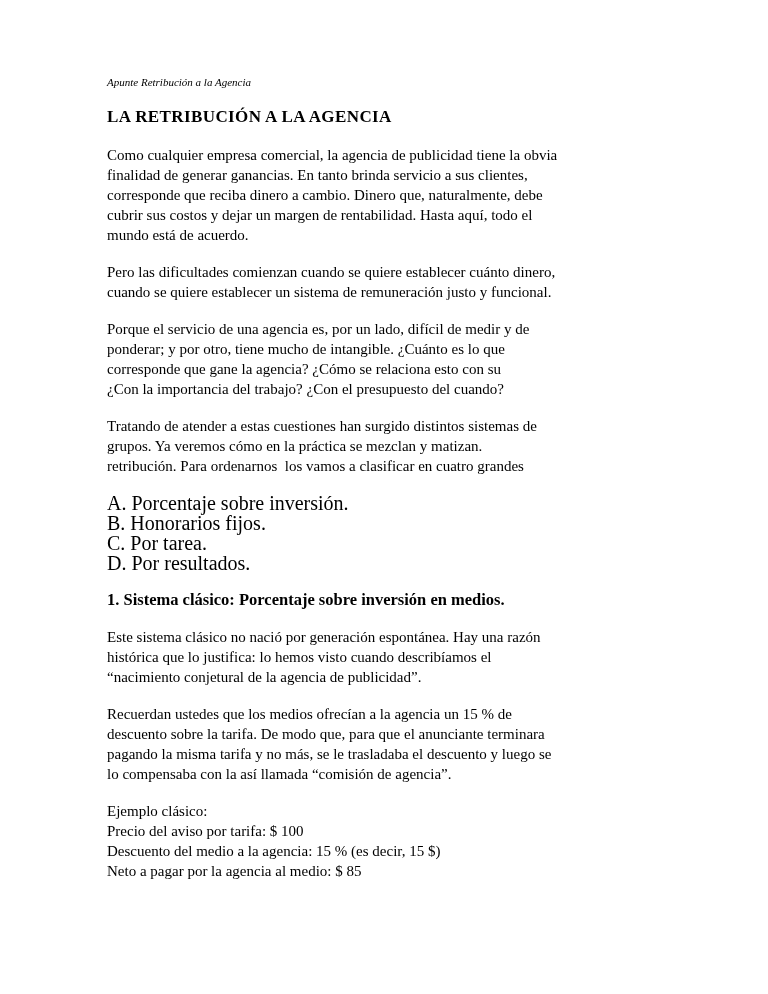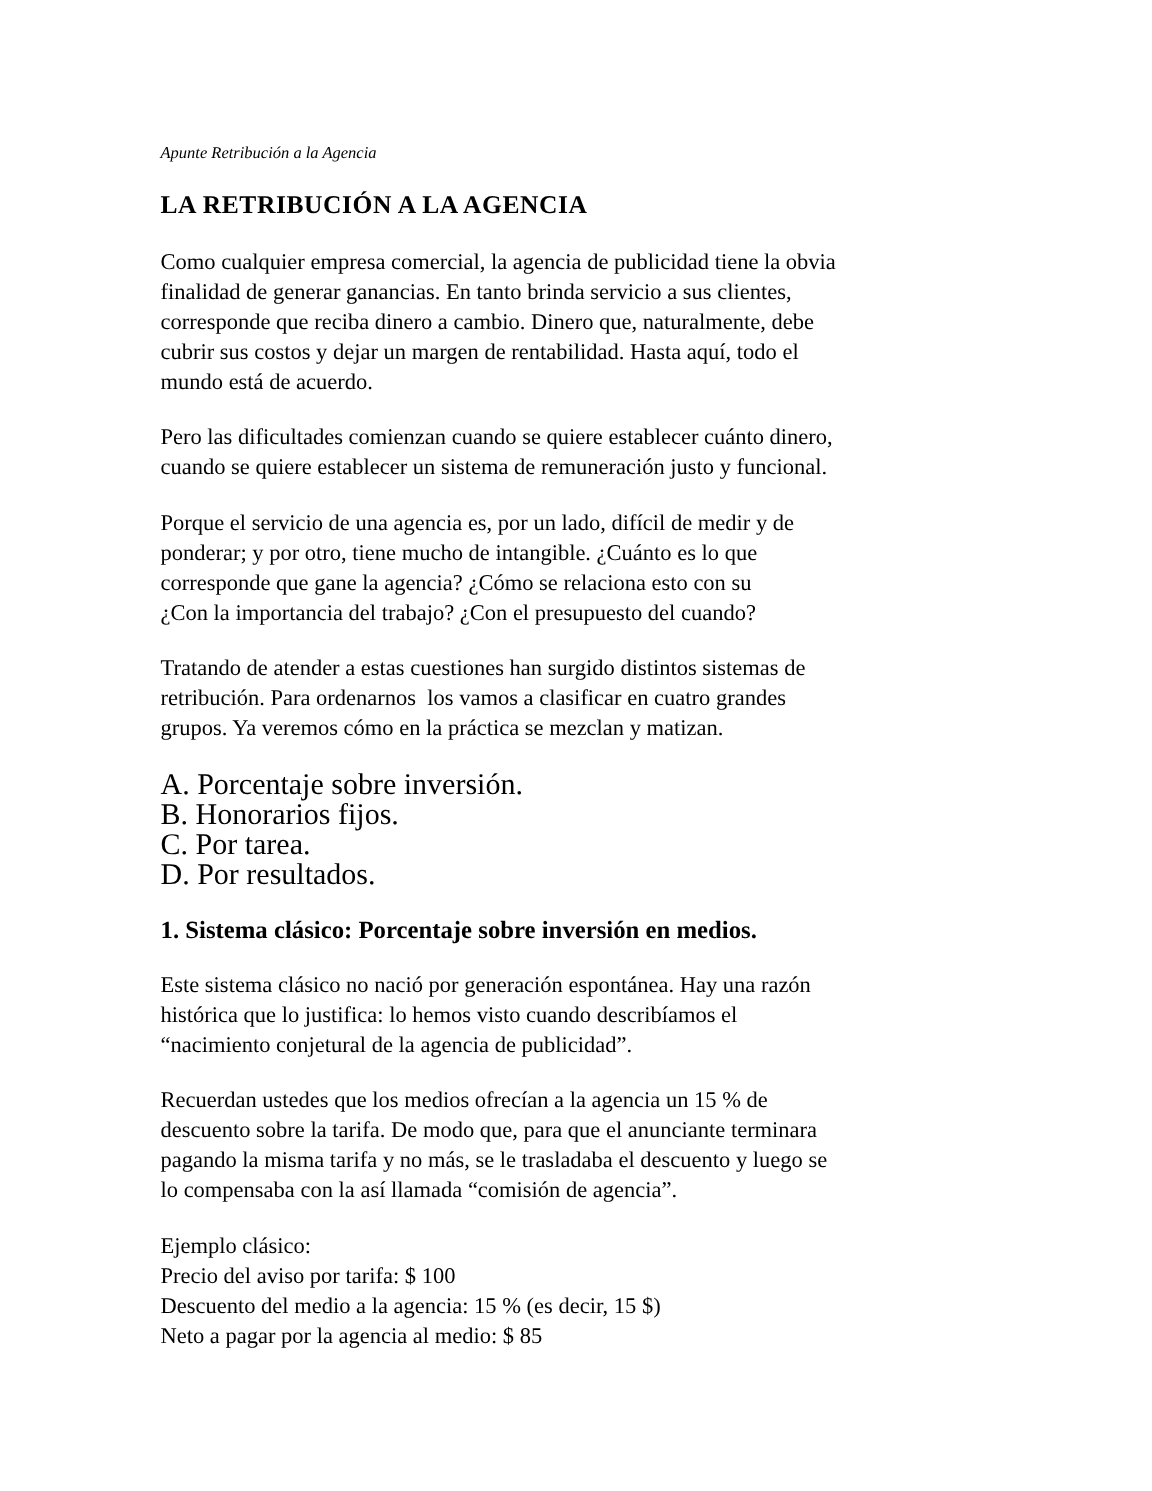--- a/index.html
+++ b/index.html
@@ -12,21 +12,21 @@
     width: 768px;
     height: 994px;
     background: #ffffff;
     color: #000000;
     font-family: "Liberation Serif", "DejaVu Serif", serif;
     overflow: hidden;
   }
   .content {
     position: absolute;
     left: 107px;
-    top: 96px;
+    top: 76px;
     width: 560px;
   }
   .running-head {
     font-style: italic;
     font-size: 11px;
     line-height: 13px;
     margin: 0;
   }
   .doc-title {
     font-weight: bold;
@@ -81,22 +81,22 @@
 
     <div class="para">
       <span class="line">Porque el servicio de una agencia es, por un lado, difícil de medir y de</span>
       <span class="line">ponderar; y por otro, tiene mucho de intangible. ¿Cuánto es lo que</span>
       <span class="line">corresponde que gane la agencia? ¿Cómo se relaciona esto con su</span>
       <span class="line">¿Con la importancia del trabajo? ¿Con el presupuesto del cuando?</span>
     </div>
 
     <div class="para">
       <span class="line">Tratando de atender a estas cuestiones han surgido distintos sistemas de</span>
+      <span class="line">grupos. Ya veremos cómo en la práctica se mezclan y matizan.</span>
       <span class="line">retribución. Para ordenarnos  los vamos a clasificar en cuatro grandes</span>
-      <span class="line">grupos. Ya veremos cómo en la práctica se mezclan y matizan.</span>
     </div>
 
     <div class="list-block">
       <span class="line">A. Porcentaje sobre inversión.</span>
       <span class="line">B. Honorarios fijos.</span>
       <span class="line">C. Por tarea.</span>
       <span class="line">D. Por resultados.</span>
     </div>
 
     <h2 class="section-heading">1. Sistema clásico: Porcentaje sobre inversión en medios.</h2>

